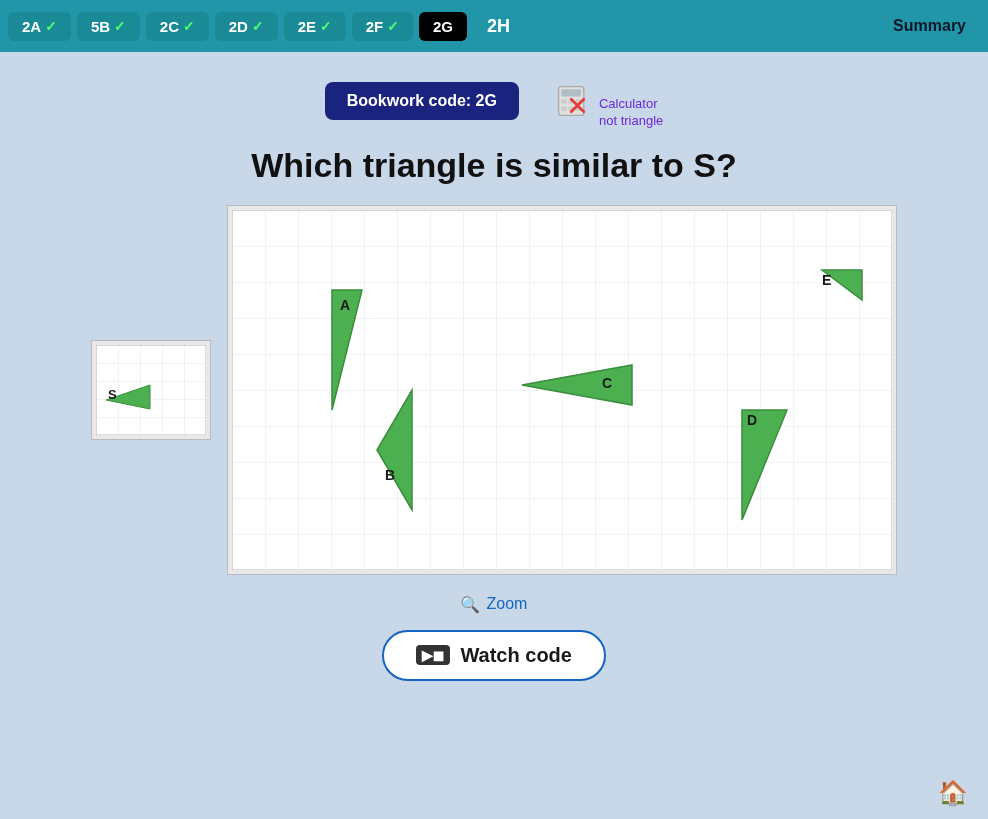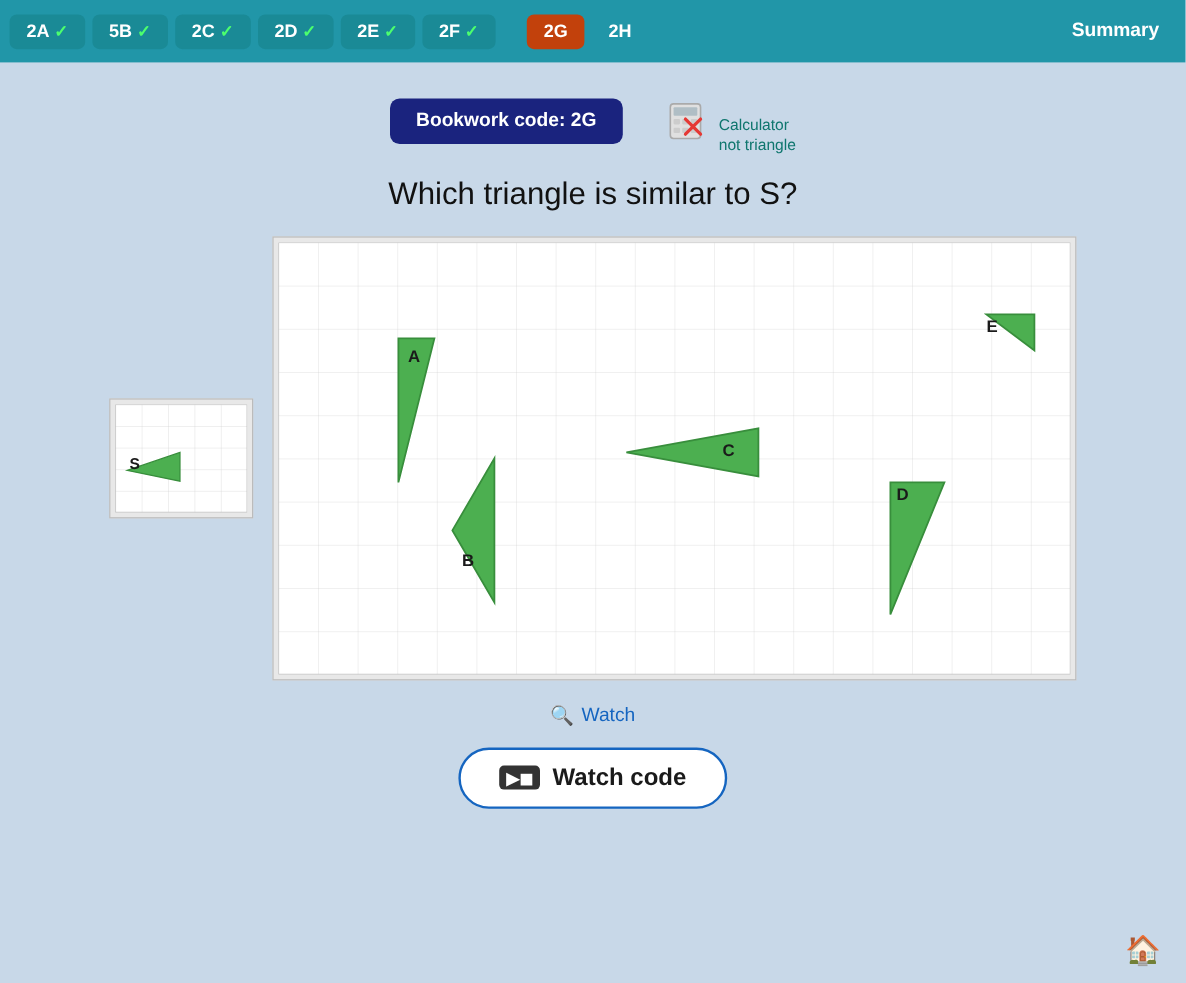--- a/index.html
+++ b/index.html
@@ -27,37 +27,36 @@
       gap: 4px;
       background: #1a8a96;
       color: white;
       padding: 6px 14px;
       border-radius: 6px;
       font-size: 15px;
       font-weight: 600;
       cursor: pointer;
     }
     .nav-tab.active {
-      background: #c2410c;
-      margin-left: 20px;
+      background: #000000;
     }
     .nav-tab .check {
       color: #4cff6e;
       font-size: 14px;
     }
     .nav-tab-2h {
       color: white;
-      font-size: 15px;
+      font-size: 18px;
       font-weight: 600;
       padding: 6px 14px;
       background: transparent;
       cursor: pointer;
     }
     .nav-summary {
-      color: #ffffff;
+      color: #0f172a;
       font-size: 16px;
       font-weight: 700;
       padding: 6px 14px;
       background: transparent;
       cursor: pointer;
       margin-left: auto;
     }
 
     
     .main {
@@ -95,28 +94,28 @@
       width: 36px;
       height: 36px;
     }
     .calc-icon svg {
       width: 36px;
       height: 36px;
     }
     .calc-text {
       font-size: 13px;
       line-height: 1.3;
-      color: #0f766e;
+      color: #6d28d9;
       margin-top: 24px;
     }
 
     
     .question {
-      font-size: 26px;
-      font-weight: 400;
+      font-size: 34px;
+      font-weight: 700;
       color: #111;
       margin-bottom: 20px;
       text-align: center;
     }
 
     
     .grid-container {
       display: flex;
       gap: 16px;
       align-items: center;
@@ -312,21 +311,21 @@
 
           <polygon points="590,60 630,60 630,90" fill="#4caf50" stroke="#388e3c" stroke-width="1.5"></polygon>
           <text x="590" y="75" font-size="14" font-weight="bold" fill="#1a1a1a">E</text>
         </svg>
       </div>
     </div>
   </div>
 
   <div class="zoom-btn">
     <span>🔍</span>
-    <span>Watch</span>
+    <span>Zoom</span>
   </div>
 
   <button class="watch-video-btn">
     <span class="play-icon">▶◼</span>
     <span>Watch code</span>
   </button>
 
 </div>
 
 <div class="home-icon">🏠</div>

